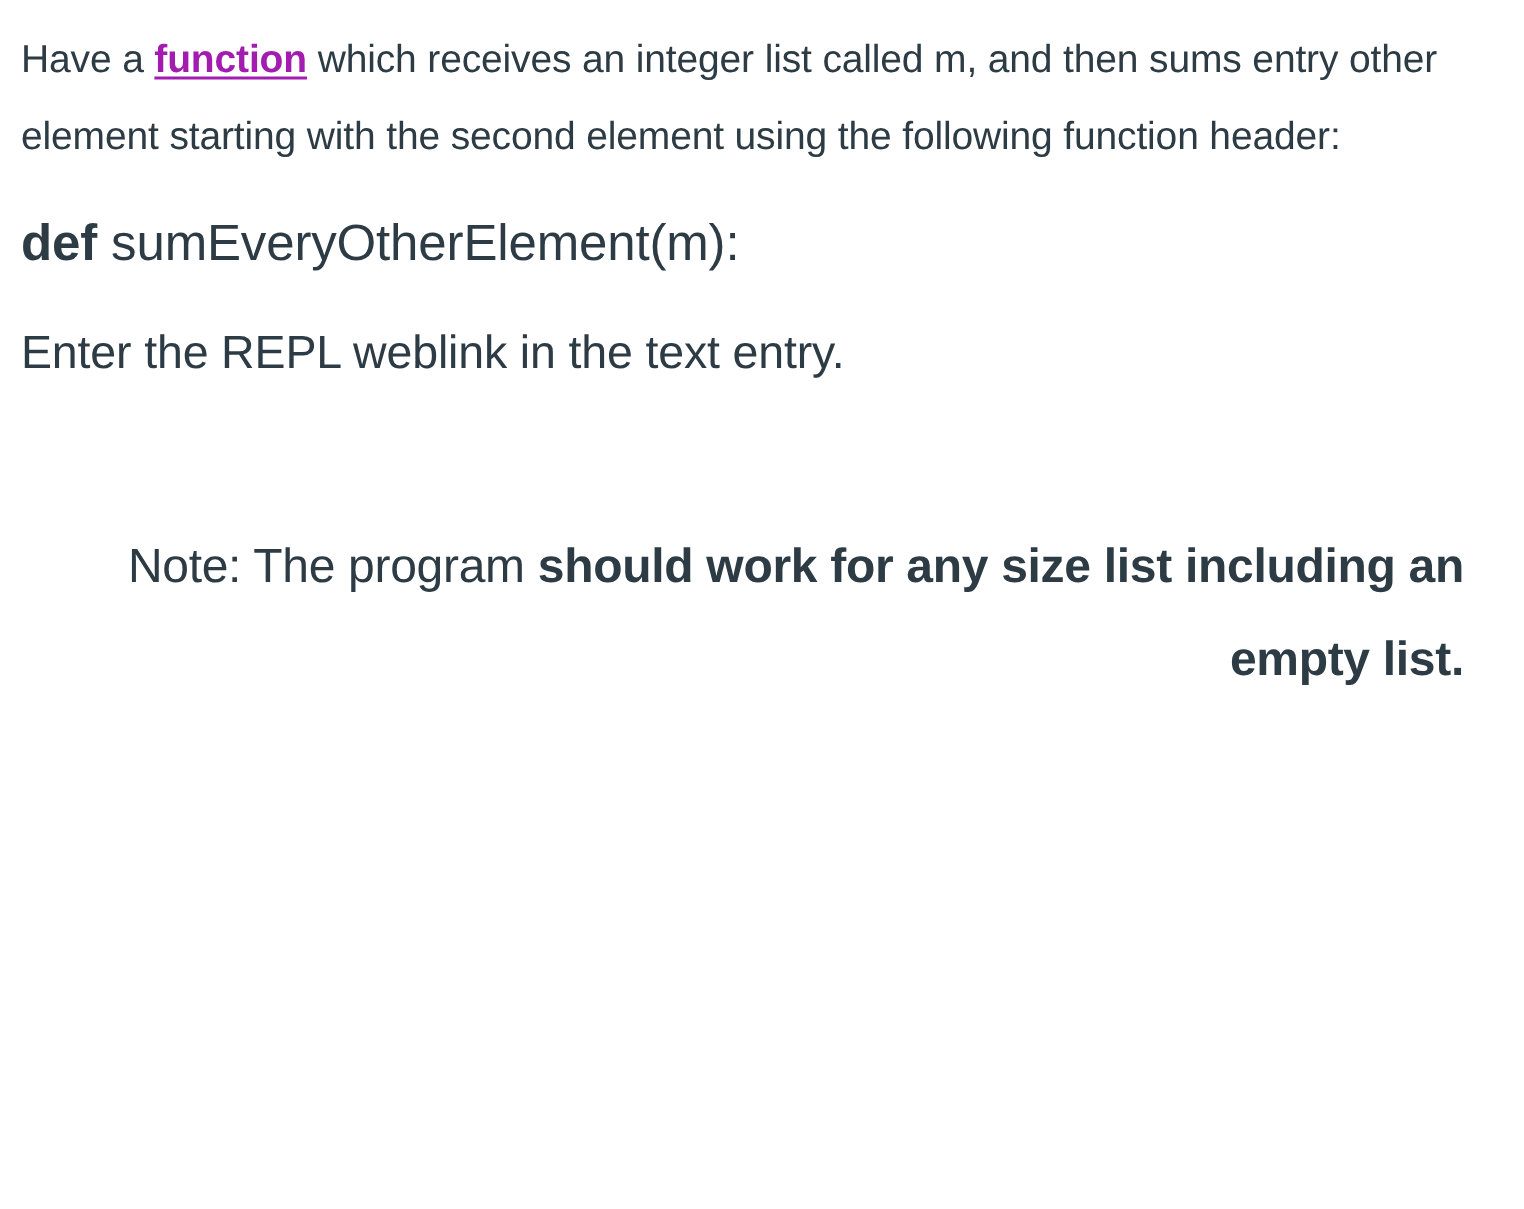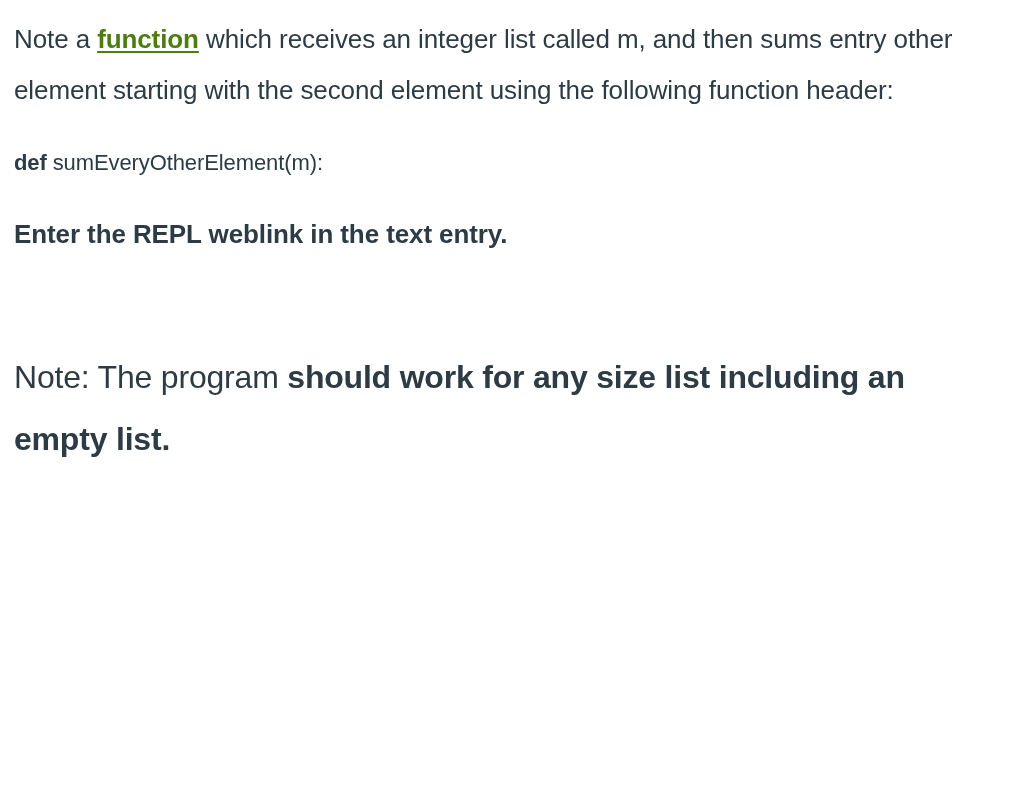--- a/index.html
+++ b/index.html
@@ -37,71 +37,72 @@
     letter-spacing: -0.1px;
     max-width: 968px;
     margin-bottom: 21px;
   }
 
   .para.tight {
     margin-bottom: 20px;
   }
 
   .strong-line {
-    font-size: 26px;
+    font-size: 31px;
     line-height: 51px;
-    font-weight: 700;
+    font-weight: 400;
     letter-spacing: -0.1px;
     margin-bottom: 21px;
   }
 
   .code-line {
-    font-size: 22px;
+    font-size: 34px;
     line-height: 51px;
     font-weight: 400;
     letter-spacing: -0.1px;
     margin-bottom: 21px;
   }
 
   .code-line .kw {
     font-weight: 700;
   }
 
   .spacer {
     height: 57px;
   }
 
   .link-term {
     font-weight: 700;
     text-decoration: underline;
     text-underline-offset: 3px;
-    color: #4d7c0f;
+    color: #a21caf;
   }
 
   .note {
     font-size: 32px;
     line-height: 62px;
     font-weight: 400;
     letter-spacing: -0.2px;
     max-width: 968px;
     margin-top: 8px;
+    text-align: right;
   }
 
   .note .note-strong {
     font-weight: 700;
   }
 
   .inline { display: inline; }
 </style>
 </head>
 <body>
 
 <div class="page">
 
-  <p class="para"><span class="inline">Note a </span><span class="link-term">function</span><span class="inline"> which receives an integer list called m, and then sums entry other element starting with the second element using the following function header:</span></p>
+  <p class="para"><span class="inline">Have a </span><span class="link-term">function</span><span class="inline"> which receives an integer list called m, and then sums entry other element starting with the second element using the following function header:</span></p>
 
   <p class="code-line"><span class="kw">def</span><span class="inline"> sumEveryOtherElement(m):</span></p>
 
   <p class="strong-line">Enter the REPL weblink in the text entry.</p>
 
   <div class="spacer"></div>
 
 
 
   <p class="note"><span class="inline">Note: The program </span><span class="note-strong">should work for any size list including an empty list.</span></p>

